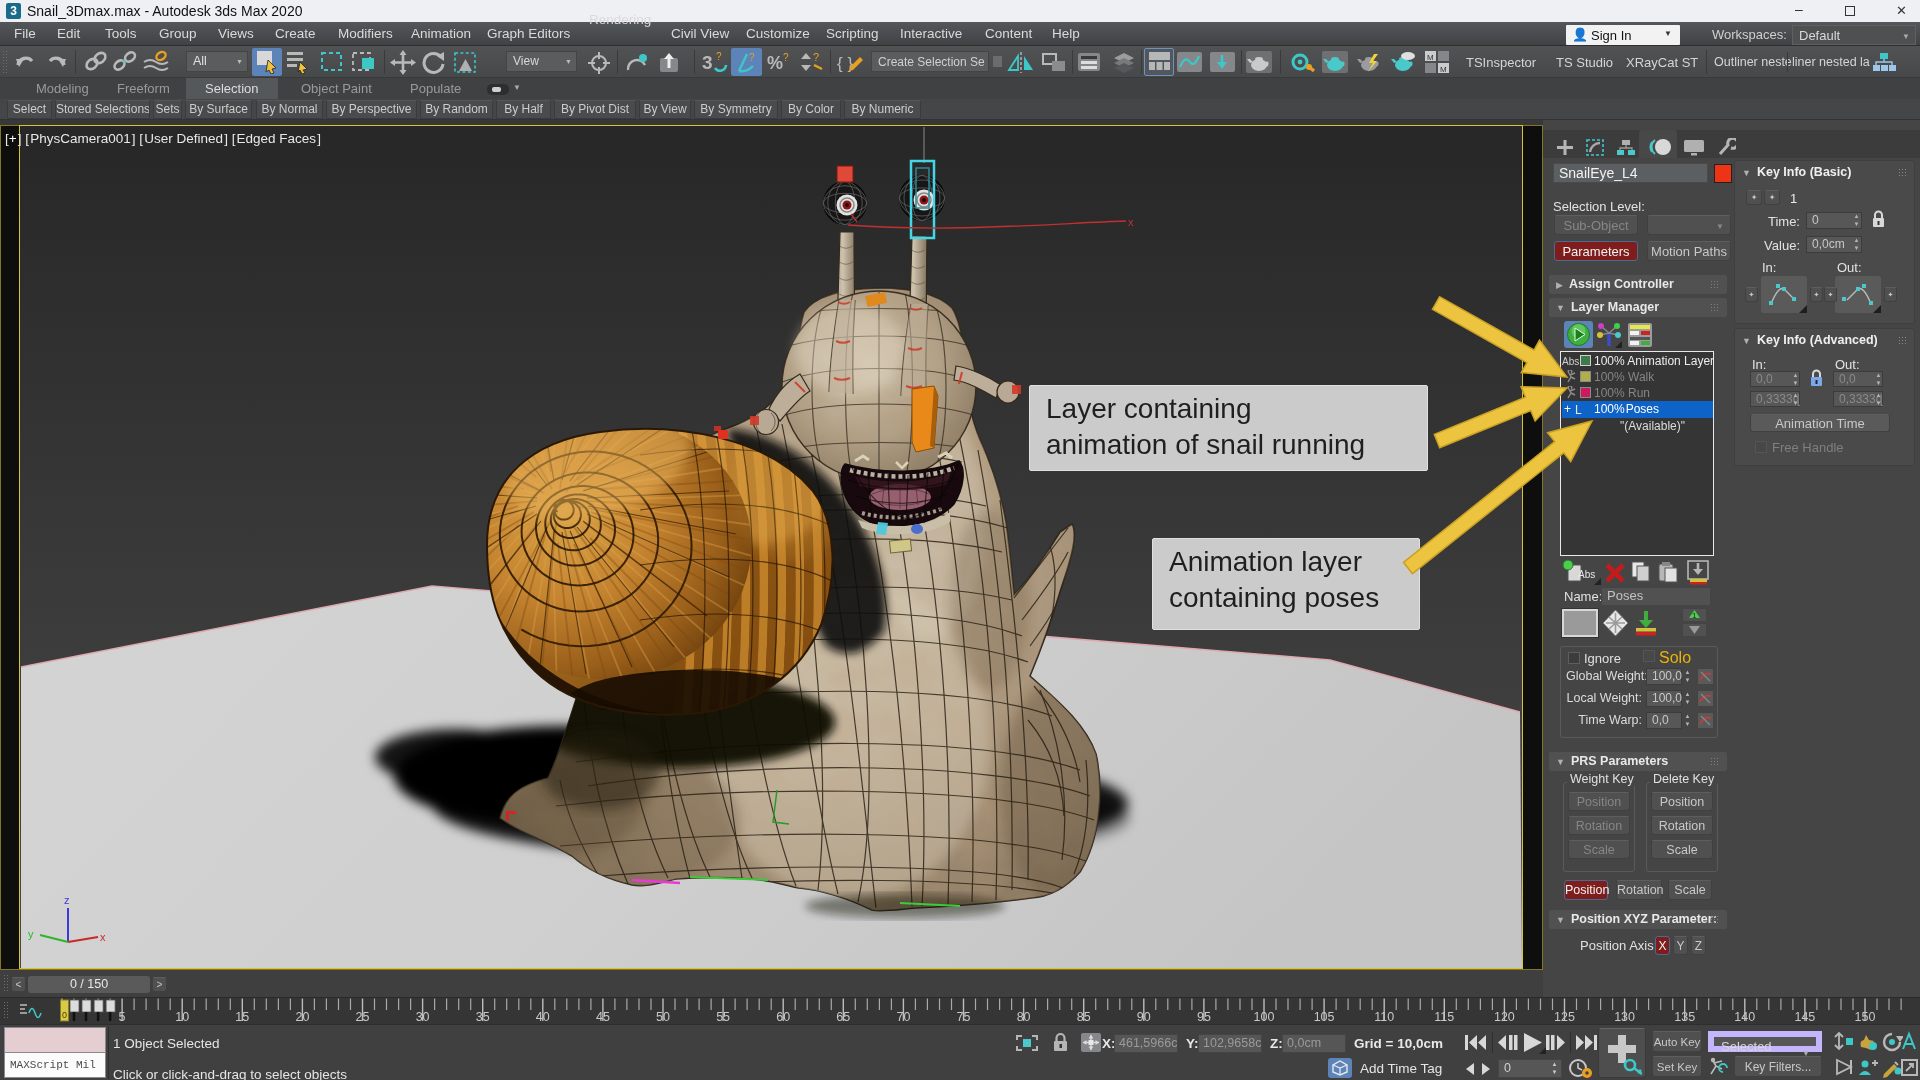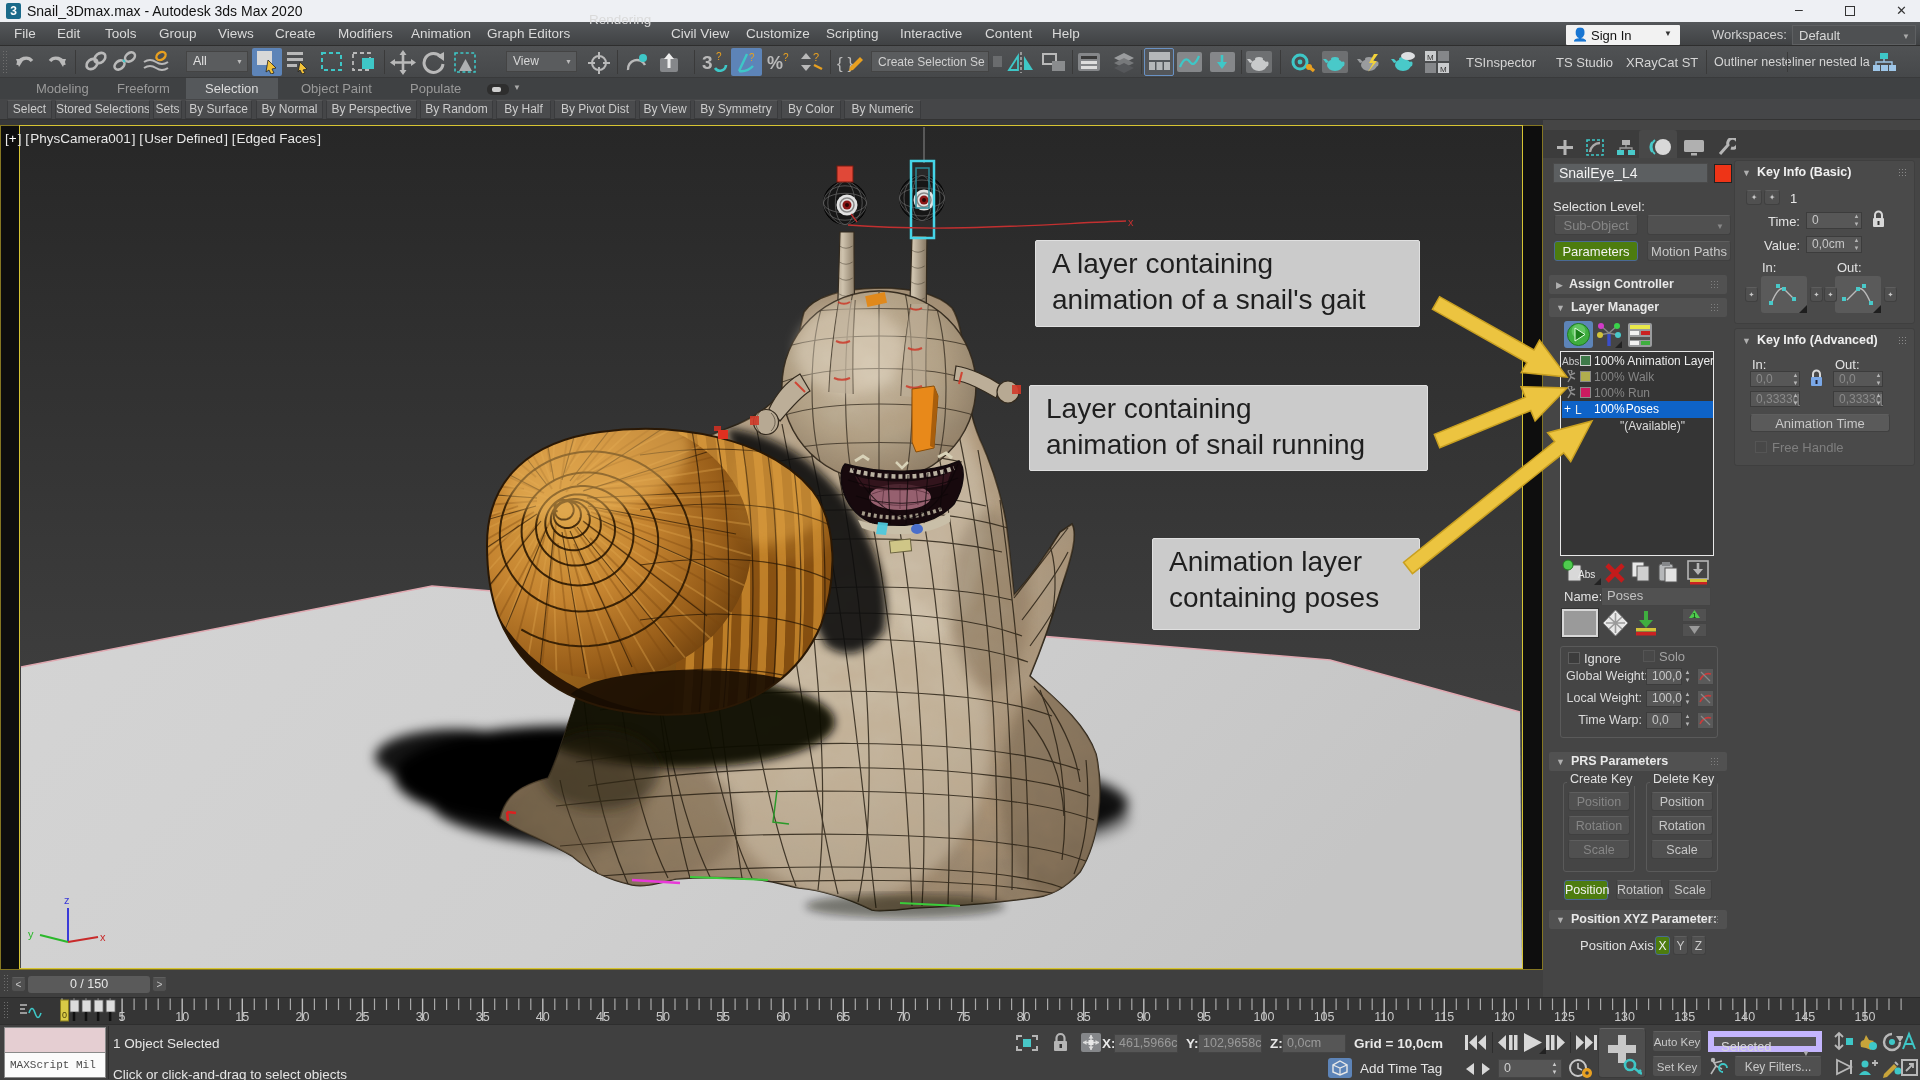--- a/index.html
+++ b/index.html
@@ -9,21 +9,21 @@
 .btn{position:absolute;background:#4a4b4d;border:1px solid #3a3b3d;border-top-color:#565758;color:#cccccc;text-align:center;white-space:nowrap;overflow:hidden}
 .grip{position:absolute;width:5px;background-image:radial-gradient(#6e6e6e 30%,transparent 31%);background-size:3px 3px}
 .rolh{position:absolute;left:1549px;width:178px;height:19px;background:#515151;border-radius:2px;color:#e8e8e8;font-weight:bold;font-size:12.5px;line-height:19px}
 .rolh .arr{color:#b0b0b0;font-size:9px;padding:0 6px 0 7px;font-weight:normal}
 .rolh .g8{position:absolute;right:8px;top:5px;width:9px;height:9px;background-image:radial-gradient(#8a8a8a 35%,transparent 36%);background-size:3px 3px;opacity:.8}
 .rolh2{position:absolute;left:1734px;width:181px;height:19px;color:#efefef;font-weight:bold;font-size:12.5px;line-height:19px}
 .rolh2 .arr{color:#b0b0b0;font-size:9px;padding:0 6px 0 8px;font-weight:normal}
 .fld{position:absolute;background:#575757;border:1px solid #3c3c3c;color:#c8c8c8;font-size:12px;padding-left:5px;line-height:14px}
 .spin{position:absolute;width:9px;color:#b5b5b5;font-size:6px;line-height:8px;text-align:center}
 .pbtn{position:absolute;background:#505050;border:1px solid #404040;border-top-color:#5e5e5e;border-radius:3px;color:#c8c8c8;text-align:center}
-.bluebtn{background:#4d7c0f;color:#f2f2f2;border-color:#4a6a94}
+.bluebtn{background:#7f1d1d;color:#f2f2f2;border-color:#4a6a94}
 .disbtn{color:#868686}
 .ic{position:absolute}
 </style></head><body>
 <div id="app">
     <div class="a" style="left:0;top:0;width:1920px;height:22px;background:#eef0f4"></div>
     <div class="a" style="left:6px;top:3px;width:15px;height:16px;background:#1b6a8a;border-radius:2px;color:#fff;font-size:12px;font-weight:bold;text-align:center;line-height:16px">3</div>
     <div class="txt" style="left:27px;top:3px;font-size:14px;color:#111">Snail_3Dmax.max - Autodesk 3ds Max 2020</div>
     <div class="txt" style="left:1795px;top:1px;font-size:14px;color:#333">–</div>
     <div class="a" style="left:1845px;top:6px;width:10px;height:10px;border:1.5px solid #333"></div>
     <div class="txt" style="left:1896px;top:3px;font-size:13px;color:#333">✕</div>
@@ -693,21 +693,20 @@
       <g stroke-width="2" fill="none">
         <line x1="68" y1="942" x2="68" y2="908" stroke="#3a3ad8"></line>
         <line x1="68" y1="942" x2="40" y2="935" stroke="#2ab82a"></line>
         <line x1="68" y1="942" x2="98" y2="937" stroke="#c82a2a"></line>
       </g>
       <text x="64" y="904" fill="#3a3ad8" font-size="11" font-family="Liberation Sans">z</text>
       <text x="28" y="938" fill="#2ab82a" font-size="11" font-family="Liberation Sans">y</text>
       <text x="100" y="941" fill="#c82a2a" font-size="11" font-family="Liberation Sans">x</text>
     </svg>
     <div class="txt" style="left:5px;top:131px;font-size:13.5px;color:#e8e8e8">[<span style="color:#fff">+</span> ] [ PhysCamera001 ] [ User Defined ] [ Edged Faces ]</div>
-    <div class="a" style="left:1035px;top:240px;width:385px;height:87px;background:#cbcbcb;border:1px solid #e0e0e0;border-radius:2px;color:#1f1f1f;font-size:28px;line-height:36px;padding:5px 0 0 16px">A layer containing<br>animation of a snail's gait</div>
     <div class="a" style="left:1152px;top:538px;width:268px;height:92px;background:#cbcbcb;border:1px solid #e0e0e0;border-radius:2px;color:#1f1f1f;font-size:28px;line-height:36px;padding:5px 0 0 16px">Animation layer<br>containing poses</div>
     <div class="a" style="left:1029px;top:385px;width:399px;height:86px;background:#cbcbcb;border:1px solid #e0e0e0;border-radius:2px;color:#1f1f1f;font-size:28px;line-height:36px;padding:5px 0 0 16px">Layer containing<br>animation of snail running</div>
     <div class="a" style="left:1543px;top:120px;width:377px;height:877px;background:#454545"></div>
     <div class="a" style="left:1543px;top:130px;width:377px;height:28px;background:#3c3c3c"></div>
     <div class="a" style="left:1639px;top:130px;width:38px;height:28px;background:#484848;border-radius:3px 3px 0 0"></div>
     <svg class="ic" style="left:1555px;top:139px" width="20" height="17" viewBox="0 0 20 17">
       <path d="M10,1 V16 M2,8.5 H18" stroke="#b5b5b5" stroke-width="3"></path>
     </svg>
     <svg class="ic" style="left:1586px;top:139px" width="20" height="17" viewBox="0 0 20 17">
       <rect x="1" y="1" width="16" height="15" fill="none" stroke="#3ec7c7" stroke-width="1.6" stroke-dasharray="3,2"></rect>
@@ -828,21 +827,21 @@
       <text x="5" y="9" font-size="8" fill="#0a3a0a" font-family="Liberation Sans">1</text>
     </svg>
     <div class="a" style="left:1682px;top:623px;width:25px;height:14px;background:#515151;border:1px solid #444"></div>
     <svg class="ic" style="left:1689px;top:626px" width="11" height="9" viewBox="0 0 11 9">
       <polygon points="0,0 11,0 5.5,8" fill="#9a9a9a"></polygon>
     </svg>
     <div class="a" style="left:1560px;top:646px;width:158px;height:92px;border:1px solid #5a5a5a;border-radius:3px"></div>
     <div class="a" style="left:1568px;top:652px;width:12px;height:12px;background:#3c3c3c;border:1px solid #5e5e5e"></div>
     <div class="txt" style="left:1584px;top:651px;font-size:13px;color:#e0e0e0">Ignore</div>
     <div class="a" style="left:1643px;top:650px;width:12px;height:12px;background:#484848;border:1px solid #555"></div>
-    <div class="txt" style="left:1659px;top:649px;font-size:13px;color:#a3a3a3">Solo</div>
+    <div class="txt" style="left:1659px;top:649px;font-size:16px;color:#eab308">Solo</div>
     <div class="txt" style="left:1566px;top:669px;width:76px;text-align:right;font-size:12.5px;color:#dcdcdc">Global Weight:</div>
     <div class="fld" style="left:1646px;top:668px;width:36px;height:17px;line-height:15px">100,0</div>
     <div class="spin" style="left:1683px;top:668px">▲<br>▼</div>
     <div class="a" style="left:1697px;top:668px;width:17px;height:17px;background:#5a5a5a;border:1px solid #444"><svg width="15" height="15" viewBox="0 0 15 15">
         <path d="M2,11 q4,-8 11,-6" stroke="#cc3a3a" stroke-width="1.6" fill="none"></path>
         <path d="M3,3 l9,9" stroke="#888" stroke-width="1.2"></path>
       </svg></div>
     <div class="txt" style="left:1566px;top:691px;width:76px;text-align:right;font-size:12.5px;color:#dcdcdc">Local Weight:</div>
     <div class="fld" style="left:1646px;top:690px;width:36px;height:17px;line-height:15px">100,0</div>
     <div class="spin" style="left:1683px;top:690px">▲<br>▼</div>
@@ -853,21 +852,21 @@
     <div class="txt" style="left:1566px;top:713px;width:76px;text-align:right;font-size:12.5px;color:#dcdcdc">Time Warp:</div>
     <div class="fld" style="left:1646px;top:712px;width:36px;height:17px;line-height:15px">0,0</div>
     <div class="spin" style="left:1683px;top:712px">▲<br>▼</div>
     <div class="a" style="left:1697px;top:712px;width:17px;height:17px;background:#5a5a5a;border:1px solid #444"><svg width="15" height="15" viewBox="0 0 15 15">
         <path d="M2,11 q4,-8 11,-6" stroke="#cc3a3a" stroke-width="1.6" fill="none"></path>
         <path d="M3,3 l9,9" stroke="#888" stroke-width="1.2"></path>
       </svg></div>
     <div class="rolh" style="top:752px"><span class="arr">▼</span>PRS Parameters<span class="g8"></span></div>
     <div class="a" style="left:1563px;top:782px;width:72px;height:90px;border:1px solid #5a5a5a;border-radius:3px"></div>
     <div class="a" style="left:1646px;top:782px;width:72px;height:90px;border:1px solid #5a5a5a;border-radius:3px"></div>
-    <div class="txt" style="left:1567px;top:772px;font-size:12.5px;color:#e0e0e0;background:#454545;padding:0 3px">Create Key</div>
+    <div class="txt" style="left:1567px;top:772px;font-size:12.5px;color:#e0e0e0;background:#454545;padding:0 3px">Weight Key</div>
     <div class="txt" style="left:1650px;top:772px;font-size:12.5px;color:#e0e0e0;background:#454545;padding:0 3px">Delete Key</div>
     <div class="pbtn disbtn" style="left:1568px;top:792px;width:62px;height:19px;font-size:12.5px;line-height:18px">Position</div>
     <div class="pbtn" style="left:1651px;top:792px;width:62px;height:19px;font-size:12.5px;line-height:18px">Position</div>
     <div class="pbtn disbtn" style="left:1568px;top:816px;width:62px;height:19px;font-size:12.5px;line-height:18px">Rotation</div>
     <div class="pbtn" style="left:1651px;top:816px;width:62px;height:19px;font-size:12.5px;line-height:18px">Rotation</div>
     <div class="pbtn disbtn" style="left:1568px;top:840px;width:62px;height:19px;font-size:12.5px;line-height:18px">Scale</div>
     <div class="pbtn" style="left:1651px;top:840px;width:62px;height:19px;font-size:12.5px;line-height:18px">Scale</div>
     <div class="pbtn bluebtn" style="left:1564px;top:880px;width:44px;height:20px;font-size:12.5px;line-height:19px">Position</div>
     <div class="pbtn" style="left:1616px;top:880px;width:46px;height:20px;font-size:12.5px;line-height:19px">Rotation</div>
     <div class="pbtn" style="left:1668px;top:880px;width:44px;height:20px;font-size:12.5px;line-height:19px">Scale</div>

